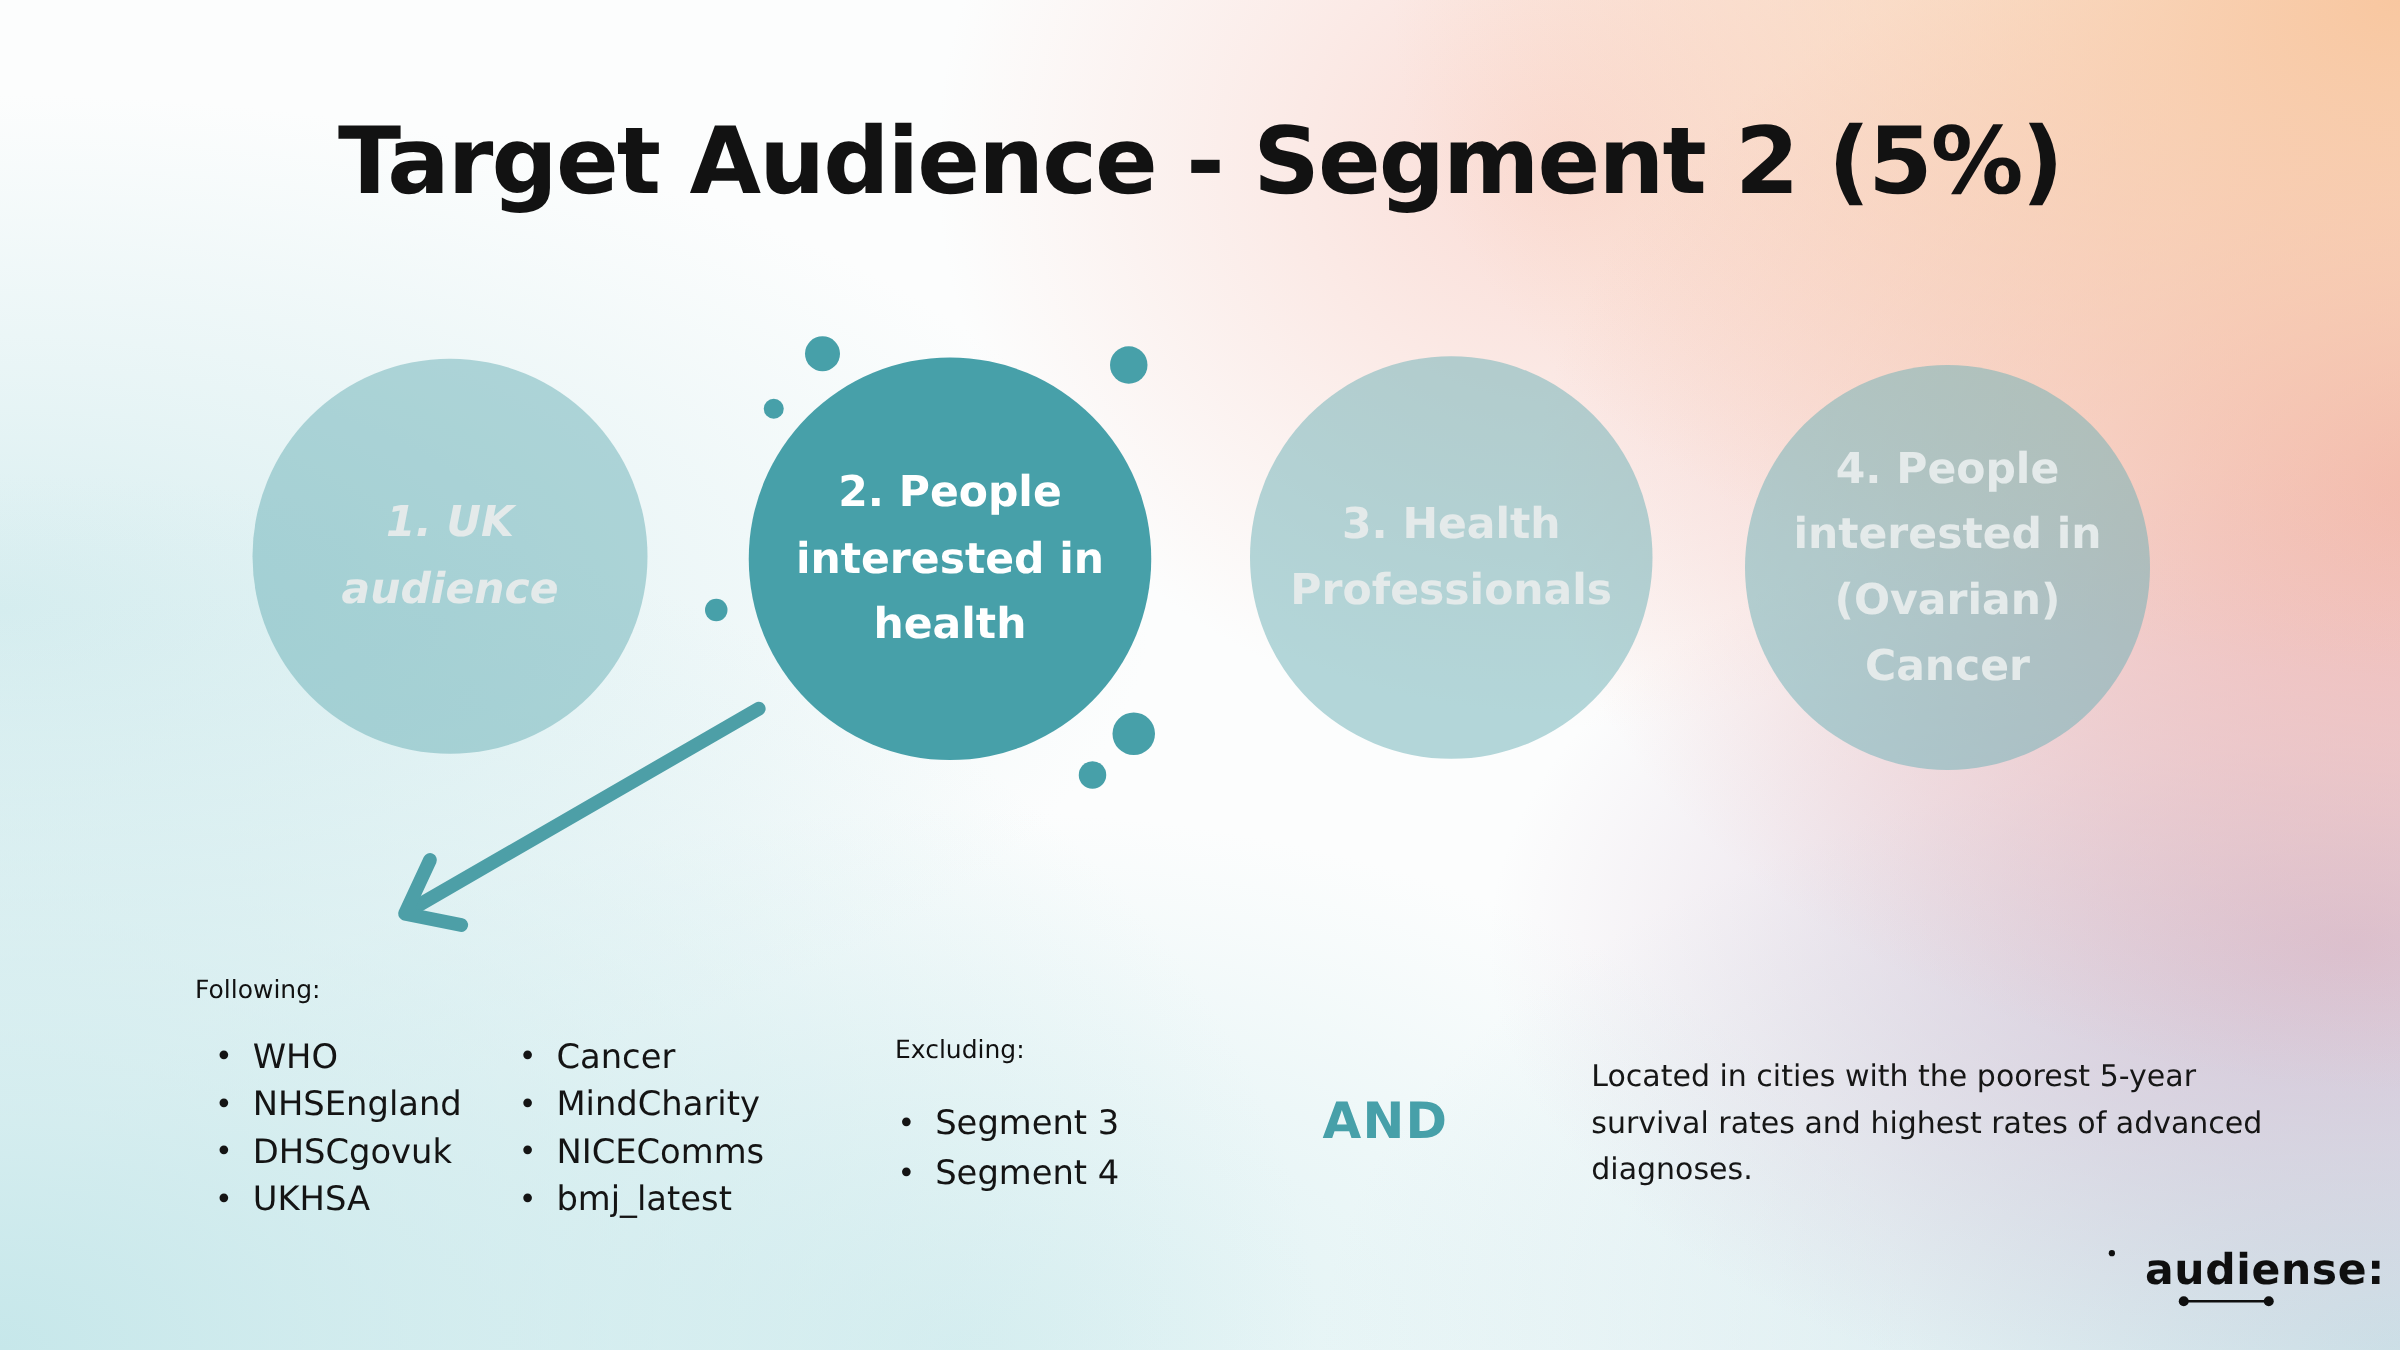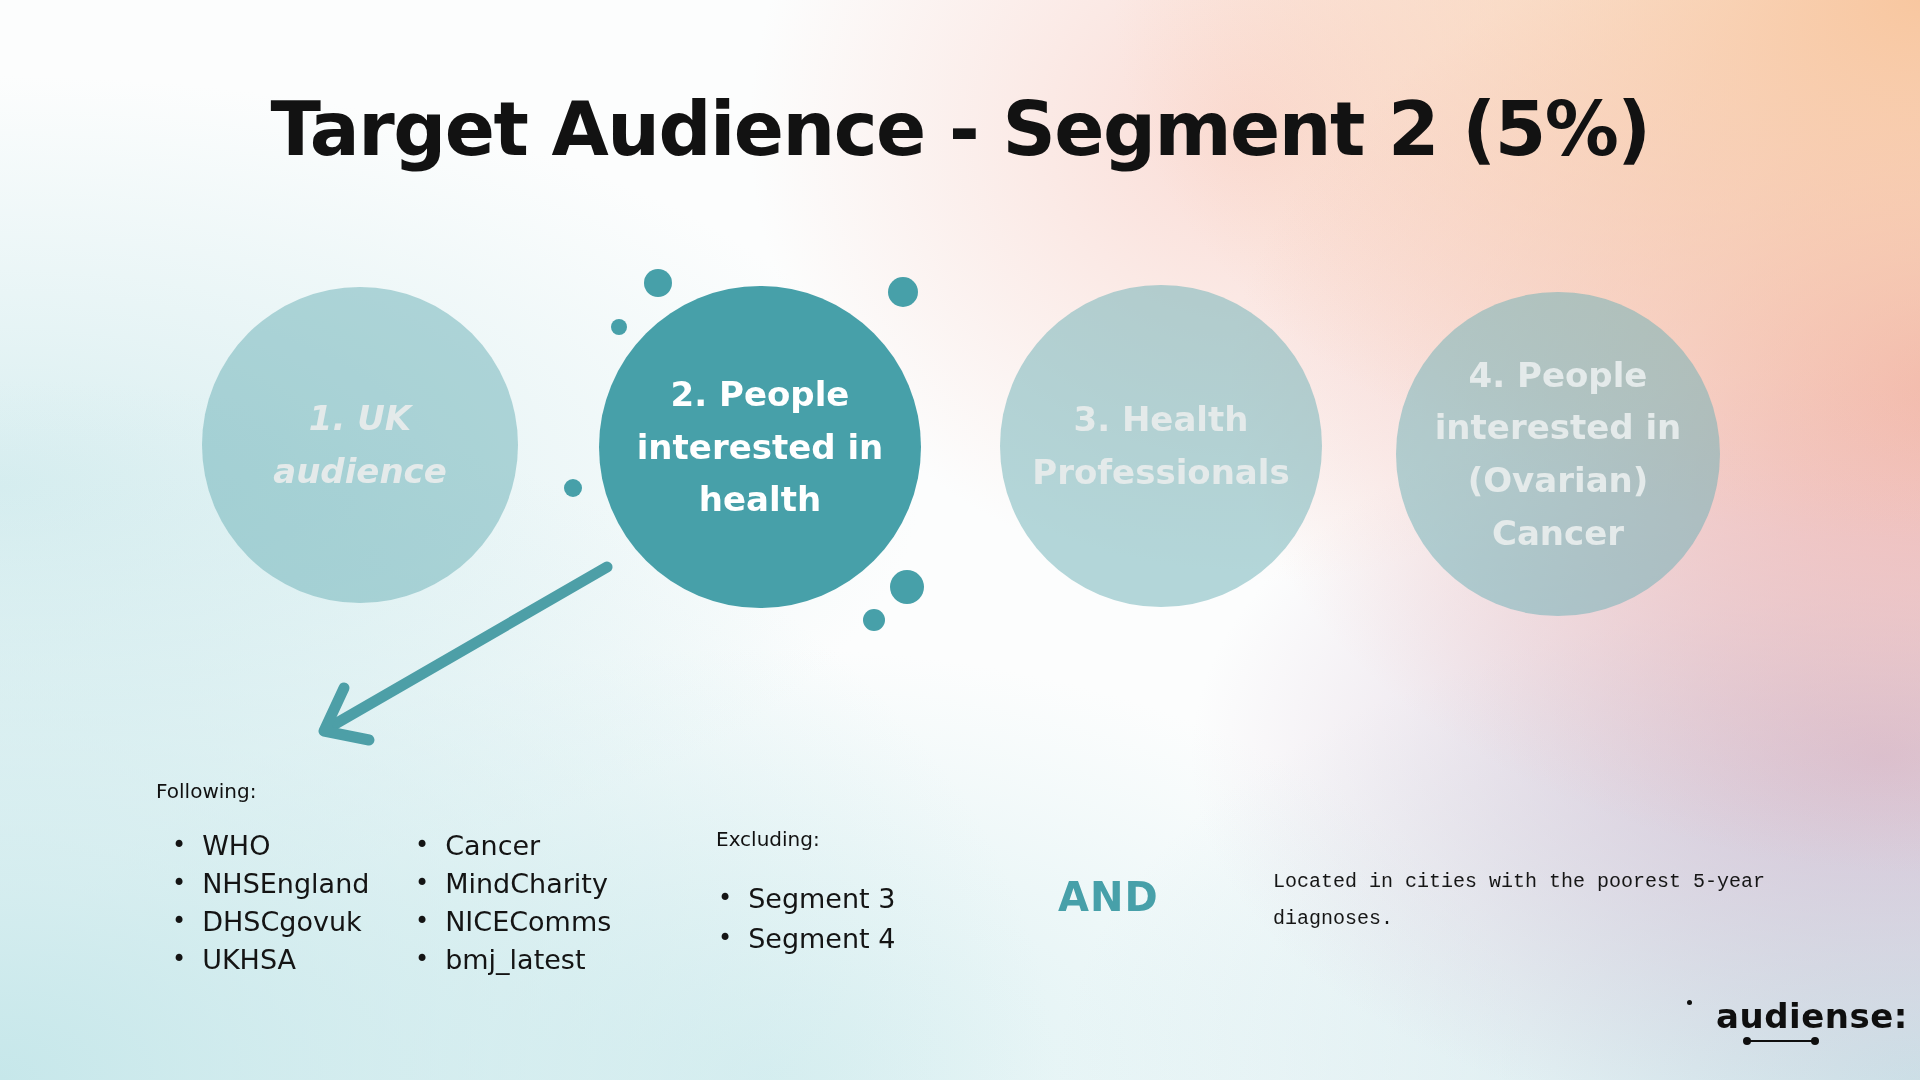--- a/index.html
+++ b/index.html
@@ -107,25 +107,24 @@
     top: 874px;
     font-size: 40px;
     font-weight: bold;
     letter-spacing: 1px;
     color: #47a0a9;
   }
 
   .location-note {
     position: absolute;
     left: 1273px;
-    top: 863px;
-    font-size: 20px;
+    top: 843px;
+    font-size: 24px;
     line-height: 37px;
     color: #161616;
-    font-family: Liberation Mono, monospace;
   }
 
   .logo {
     position: absolute;
     left: 1677px;
     top: 996px;
     font-size: 34px;
     font-weight: bold;
     color: #0f0f0f;
     letter-spacing: 0.5px;
@@ -208,20 +207,21 @@
   <h2 class="section-heading excluding-heading">Excluding:</h2>
   <ul class="bullet-list excluding-list">
     <li>Segment 3</li>
     <li>Segment 4</li>
   </ul>
 
   <div class="and-label">AND</div>
 
   <div class="location-note">
     <div>Located in cities with the poorest 5-year</div>
+    <div>survival rates and highest rates of advanced</div>
     <div>diagnoses.</div>
   </div>
 
   <div class="logo">audiense:</div>
   <div class="logo-overdot"></div>
   <div class="logo-underline">
     <span class="end-dot left"></span>
     <span class="end-dot right"></span>
   </div>
 

